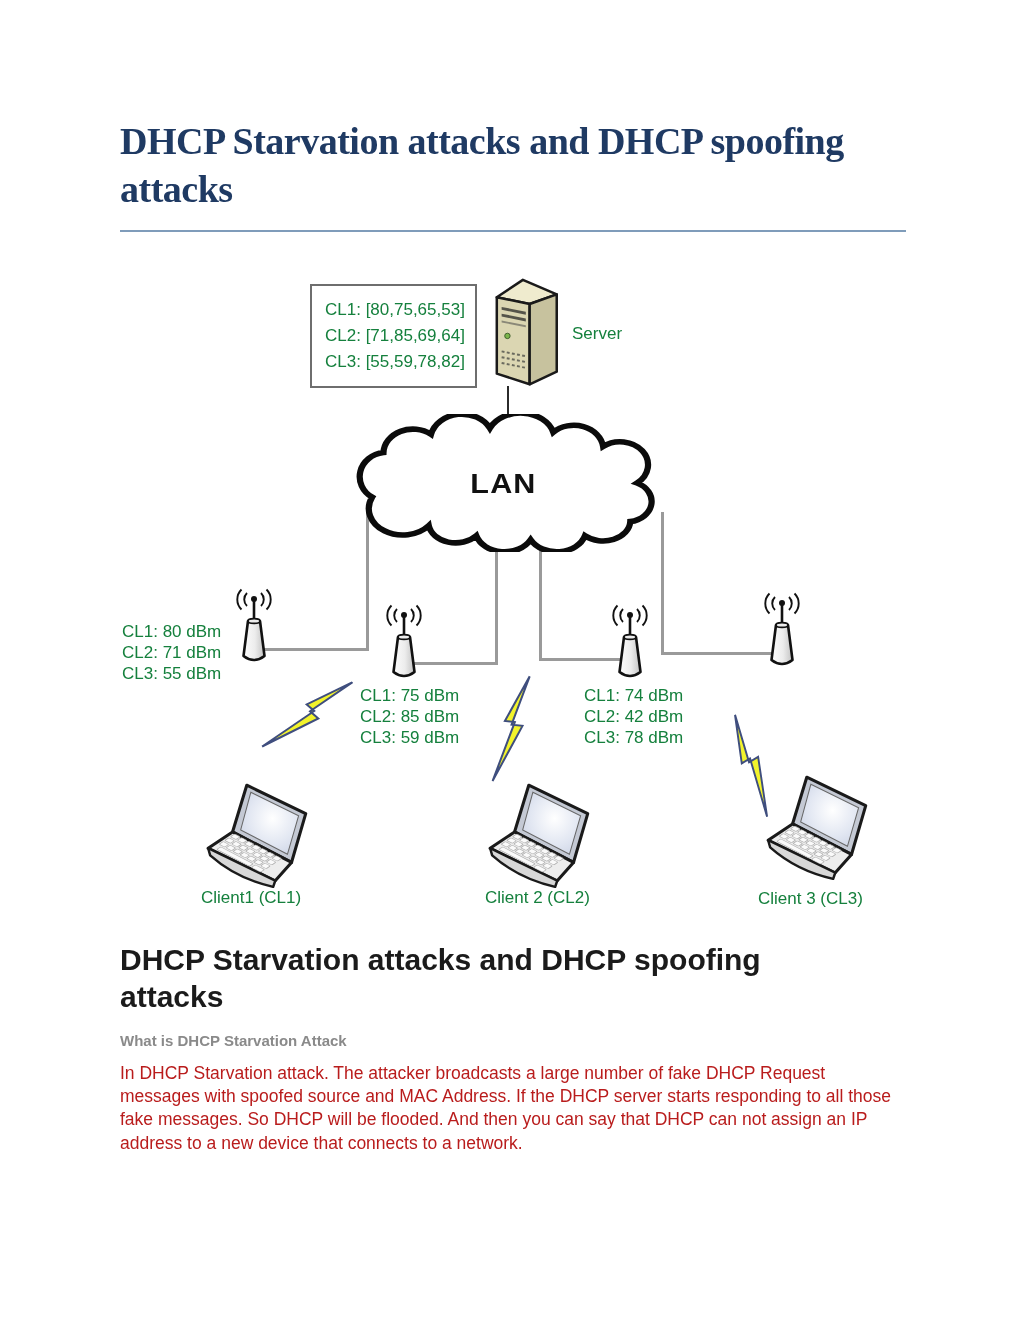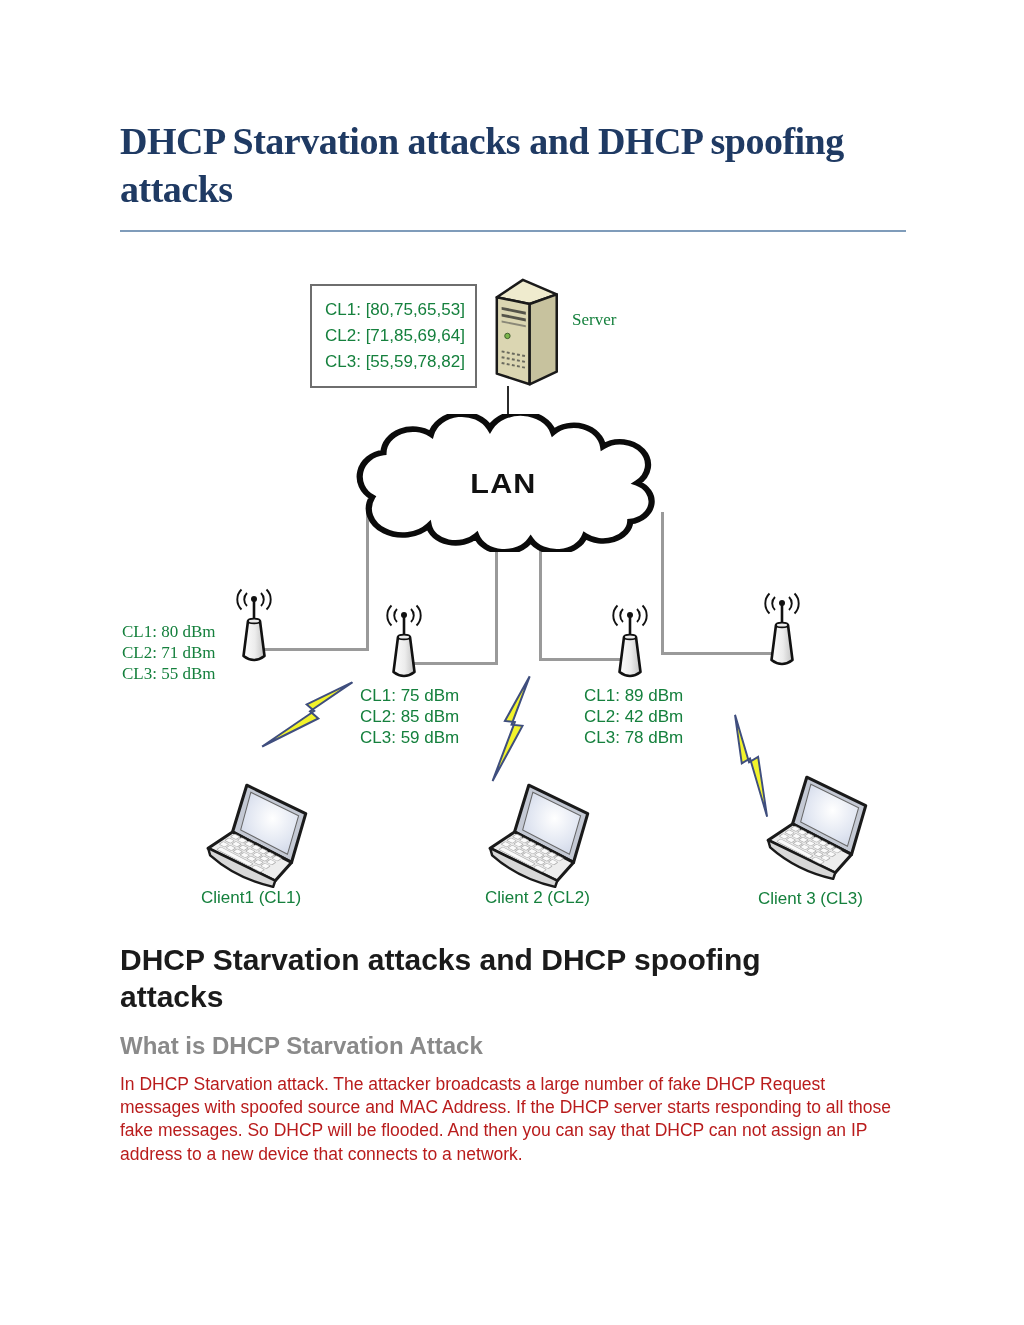--- a/index.html
+++ b/index.html
@@ -19,30 +19,30 @@
   .diagram{position:relative;margin:27px 0 0 120px;width:792px;height:640px;font-size:17px;color:#15803d;}
   .diagram .abs{position:absolute;}
   .values-box{
     left:190px;top:8px;width:150px;height:89px;
     border:2px solid #6e6e6e;padding:11px 0 0 13px;line-height:26px;background:#fff;
   }
   .conn{position:absolute;background:#9a9a9a;}
   .cable{position:absolute;background:#2b2b2b;}
   .reading{position:absolute;line-height:21px;white-space:nowrap;}
   .client-label{position:absolute;width:130px;white-space:nowrap;}
-  .server-label{position:absolute;left:452px;top:34px;font-family:Liberation Serif, serif;}
+  .server-label{position:absolute;left:452px;top:48px;}
   svg{display:block;}
   text{font-family:"Liberation Sans",sans-serif;}
 
   
   h2.section-heading{
     font-size:30px;line-height:1.23;font-weight:bold;color:#1b1b1b;
     margin:26px 0 0 0;width:720px;
   }
-  h3.sub-heading{font-size:24px;font-weight:bold;color:#8a8a8a;margin:16px 0 0 0;}
+  h3.sub-heading{font-size:15px;font-weight:bold;color:#8a8a8a;margin:16px 0 0 0;}
   p.body-text{font-size:17.5px;line-height:1.34;color:#b91c1c;margin:13px 0 0 0;width:788px;}
 </style>
 </head>
 <body>
 
 <div class="page">
   <div class="content">
     <h1 class="doc-title">DHCP Starvation attacks and DHCP spoofing attacks</h1>
     <hr class="title-rule">
   </div>
@@ -136,32 +136,32 @@
       <svg width="40" height="80" viewBox="0 0 40 80">
         <path d="M13,5 a9,9 0 0 0 0,13 M7.5,1.5 a14,14 0 0 0 0,20" stroke="#111" stroke-width="1.9" fill="none"></path>
         <path d="M27,5 a9,9 0 0 1 0,13 M32.5,1.5 a14,14 0 0 1 0,20" stroke="#111" stroke-width="1.9" fill="none"></path>
         <circle cx="20" cy="11" r="3" fill="#111"></circle>
         <line x1="20" y1="13" x2="20" y2="32" stroke="#111" stroke-width="2.6"></line>
         <path d="M14,33 L9.5,68 Q20,76 30.5,68 L26,33 Q20,29.5 14,33 Z" fill="url(#coneG)" stroke="#111" stroke-width="2.6" stroke-linejoin="round"></path>
         <ellipse cx="20" cy="33" rx="6" ry="2.4" fill="#ececec" stroke="#111" stroke-width="1.8"></ellipse>
       </svg>
     </div>
 
-    <div class="reading" style="left:2px;top:345px;font-family:Liberation Serif, serif;">
+    <div class="reading" style="left:2px;top:345px;">
       <div>CL1: 80 dBm</div>
       <div>CL2: 71 dBm</div>
       <div>CL3: 55 dBm</div>
     </div>
     <div class="reading" style="left:240px;top:409px;">
       <div>CL1: 75 dBm</div>
       <div>CL2: 85 dBm</div>
       <div>CL3: 59 dBm</div>
     </div>
     <div class="reading" style="left:464px;top:409px;">
-      <div>CL1: 89 dBm</div>
+      <div>CL1: 74 dBm</div>
       <div>CL2: 42 dBm</div>
       <div>CL3: 78 dBm</div>
     </div>
 
     <div class="abs" style="left:167px;top:386px;transform:rotate(41deg);">
       <svg width="44" height="110" viewBox="0 0 44 110">
         <polygon points="32,0 12,47 22,47 6,108 30,50 19,50" fill="#f2f32c" stroke="#3f4e7e" stroke-width="2"></polygon>
       </svg>
     </div>
     <div class="abs" style="left:372px;top:398px;transform:rotate(6deg);">

